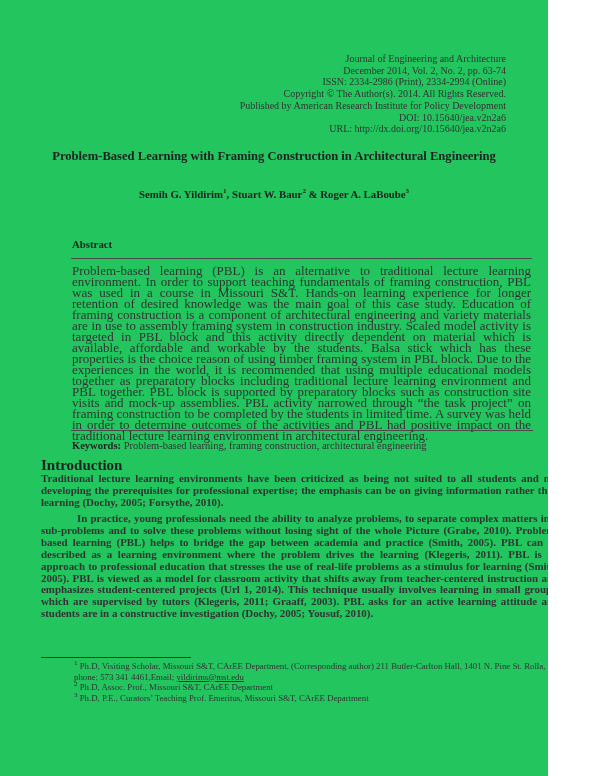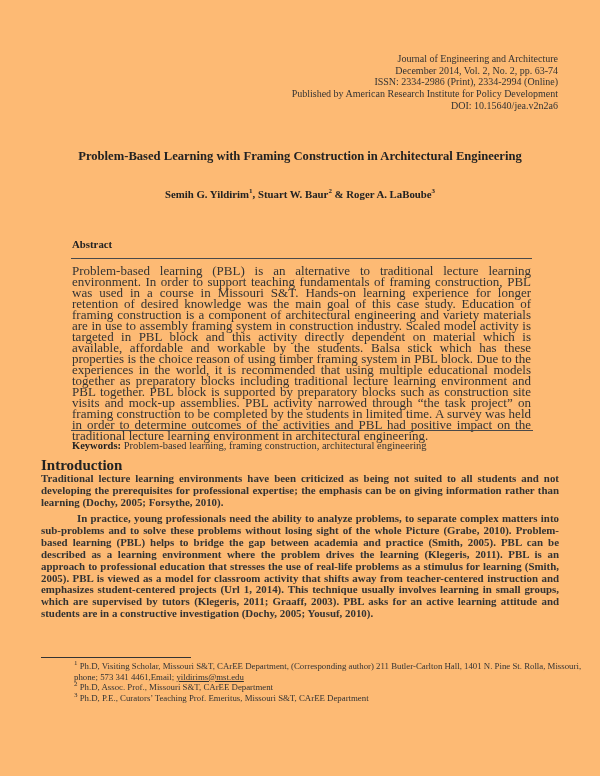--- a/index.html
+++ b/index.html
@@ -2,21 +2,21 @@
 <html><head>
 <meta charset="utf-8">
 <style>
   html, body { margin: 0; padding: 0; background: #ffffff; }
   body {
     width: 600px; height: 776px;
     font-family: "Liberation Serif", "DejaVu Serif", serif;
     color: #2f2f2f;
     -webkit-font-smoothing: antialiased;
   }
-  .page { position: relative; width: 600px; height: 776px; overflow: hidden; background: #fdba74; }
+  .page { position: relative; width: 548px; height: 776px; overflow: hidden; background: #22c55e; }
 
   .masthead {
     position: absolute; top: 53px; right: 42px; left: 120px;
     text-align: right; font-size: 10px; line-height: 11.7px; color: #333;
   }
   .paper-title {
     position: absolute; top: 149px; left: 30px; right: 30px;
     text-align: center; font-weight: bold; font-size: 12.6px; color: #222;
   }
   .authors {
@@ -62,22 +62,24 @@
 </style>
 </head>
 <body>
 
 <div class="page">
 
   <div class="masthead">
     <div>Journal of Engineering and Architecture</div>
     <div>December 2014, Vol. 2, No. 2, pp. 63-74</div>
     <div>ISSN: 2334-2986 (Print), 2334-2994 (Online)</div>
+    <div>Copyright © The Author(s). 2014. All Rights Reserved.</div>
     <div>Published by American Research Institute for Policy Development</div>
     <div>DOI: 10.15640/jea.v2n2a6</div>
+    <div>URL: http://dx.doi.org/10.15640/jea.v2n2a6</div>
   </div>
 
   <div class="paper-title">Problem-Based Learning with Framing Construction in Architectural Engineering</div>
 
   <div class="authors">
     <span>Semih G. Yildirim</span><sup>1</sup><span>, </span><span>Stuart W. Baur</span><sup>2</sup><span> &amp; </span><span>Roger A. LaBoube</span><sup>3</sup>
   </div>
 
   <div class="abstract-heading">Abstract</div>
   <div class="rule rule-abstract-top"></div>

